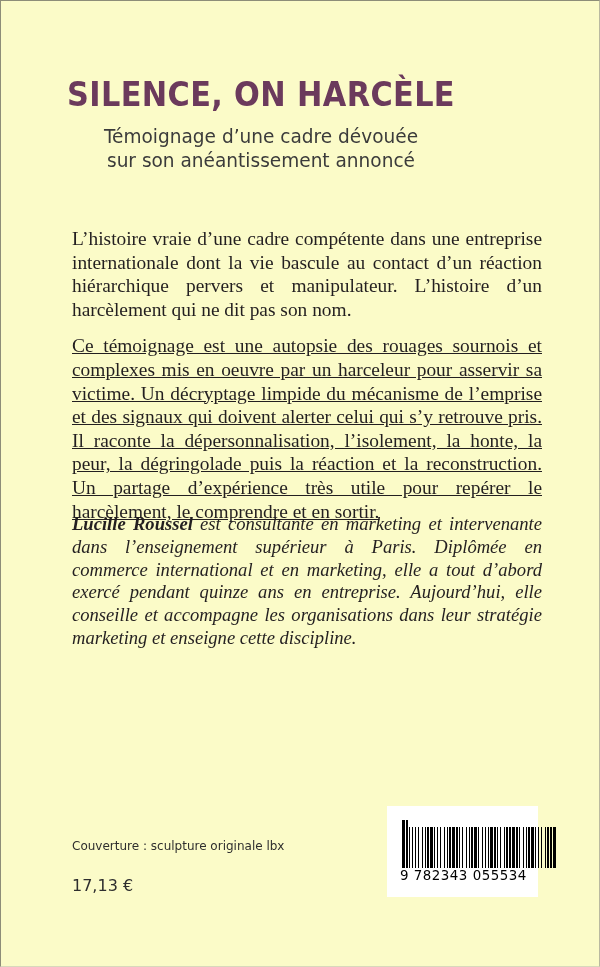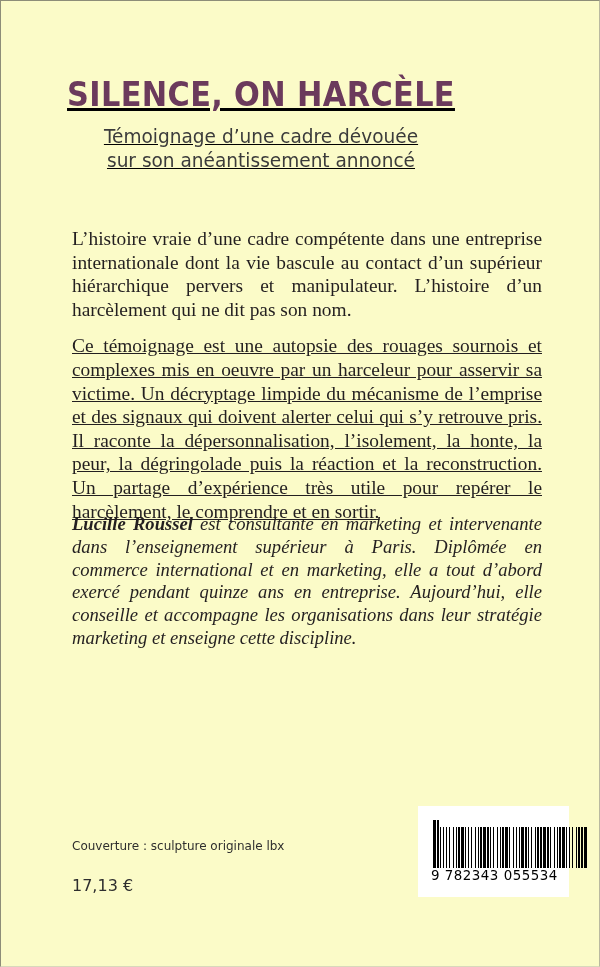--- a/index.html
+++ b/index.html
@@ -24,21 +24,20 @@
     overflow: hidden;
   }
 
   
   .title-block {
     position: absolute;
     left: 0;
     top: 76px;
     width: 520px;
     text-align: center;
-    text-decoration: underline;
   }
   .book-title {
     margin: 0;
     font-family: "DejaVu Sans", sans-serif;
     font-weight: bold;
     font-size: 33px;
     letter-spacing: 0.4px;
     line-height: 1.08;
     color: #6b3a5c;
     transform: scaleX(0.92);
@@ -123,21 +122,20 @@
 
   
   .barcode-panel {
     position: absolute;
     left: 386px;
     top: 805px;
     width: 151px;
     height: 91px;
     background: #ffffff;
     box-sizing: border-box;
-    margin-left: 31px;
   }
   .barcode-bars {
     position: absolute;
     left: 15px;
     top: 14px;
     width: 122px;
     height: 48px;
     display: flex;
     align-items: flex-end;
   }
@@ -166,21 +164,21 @@
 
   <div class="title-block">
     <h1 class="book-title">SILENCE, ON HARCÈLE</h1>
     <div class="subtitle">
       <div>Témoignage d’une cadre dévouée</div>
       <div>sur son anéantissement annoncé</div>
     </div>
   </div>
 
   <div class="body-copy">
-    <p>L’histoire vraie d’une cadre compétente dans une entreprise internationale dont la vie bascule au contact d’un supérieur hiérarchique pervers et manipulateur. L’histoire d’un harcèlement qui ne dit pas son nom.</p>
+    <p>L’histoire vraie d’une cadre compétente dans une entreprise internationale dont la vie bascule au contact d’un réaction hiérarchique pervers et manipulateur. L’histoire d’un harcèlement qui ne dit pas son nom.</p>
     <p>Ce témoignage est une autopsie des rouages sournois et complexes mis en oeuvre par un harceleur pour asservir sa victime. Un décryptage limpide du mécanisme de l’emprise et des signaux qui doivent alerter celui qui s’y retrouve pris. Il raconte la dépersonnalisation, l’isolement, la honte, la peur, la dégringolade puis la réaction et la reconstruction. Un partage d’expérience très utile pour repérer le harcèlement, le comprendre et en sortir.</p>
   </div>
 
   <div class="author-bio">
     <p><span class="author-name">Lucille Roussel</span><span> est consultante en marketing et intervenante dans l’enseignement supérieur à Paris. Diplômée en commerce international et en marketing, elle a tout d’abord exercé pendant quinze ans en entreprise. Aujourd’hui, elle conseille et accompagne les organisations dans leur stratégie marketing et enseigne cette discipline.</span></p>
   </div>
 
   <div class="footer">
     <p class="credit">Couverture : sculpture originale lbx</p>
     <p class="price">17,13 €</p>

